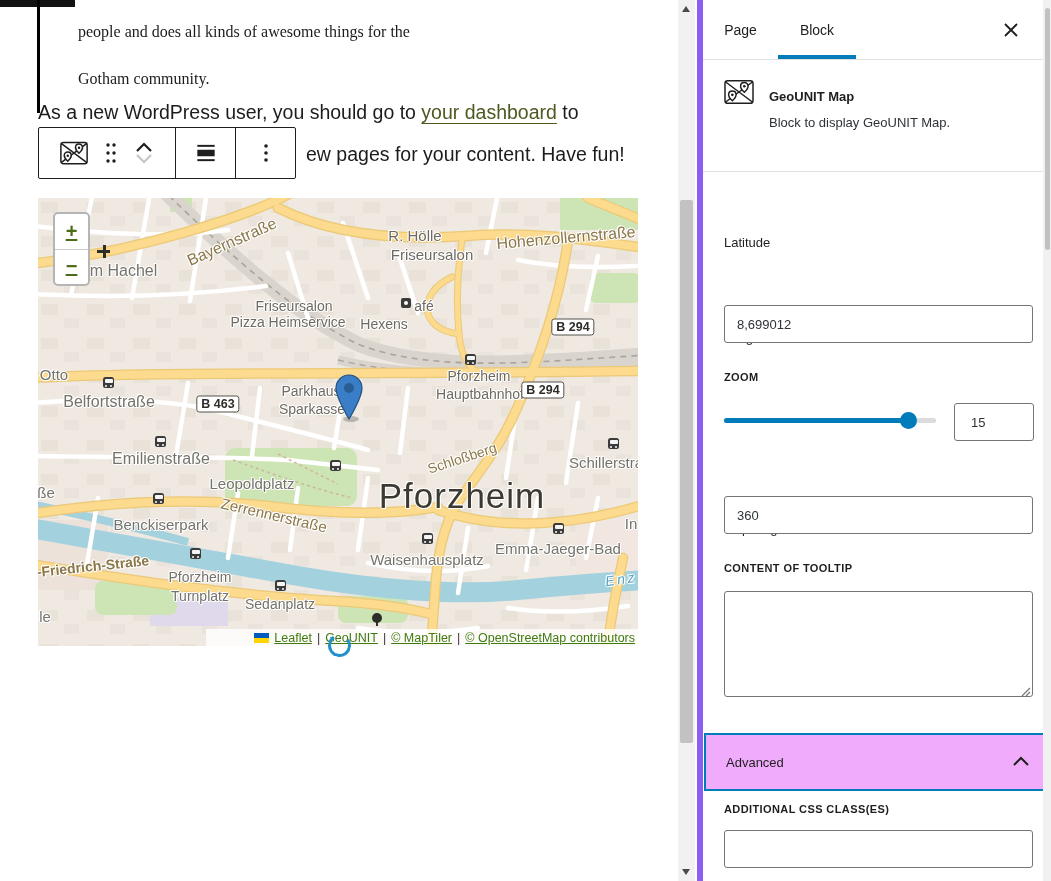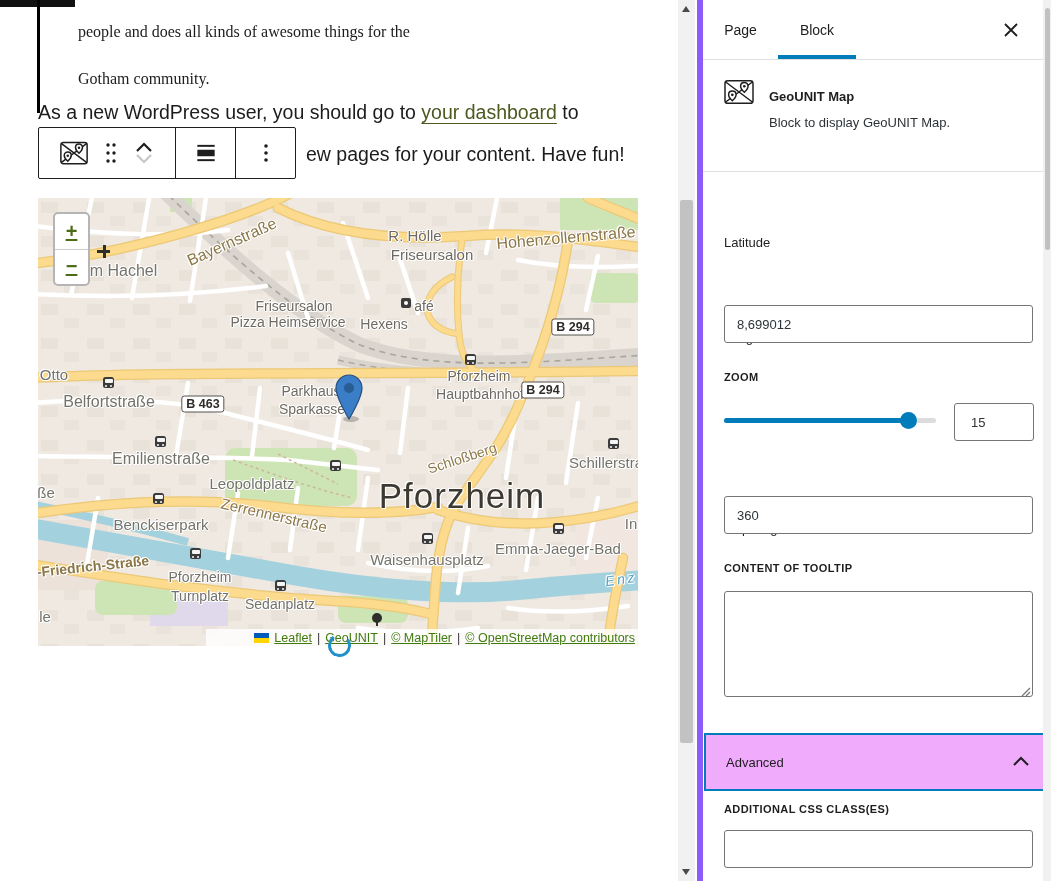--- a/index.html
+++ b/index.html
@@ -315,21 +315,21 @@
       <div class="ml" style="left:162px;top:379px;font-size:14px">Pforzheim</div>
       <div class="ml" style="left:162px;top:398px;font-size:14px">Turnplatz</div>
       <div class="ml" style="left:242px;top:406px;font-size:14px">Sedanplatz</div>
       <div class="ml" style="left:7px;top:418px">le</div>
       <div class="ml mw" style="left:583px;top:381px;font-size:14px;transform:translate(-50%,-50%) rotate(-8deg)">Enz</div>
       <div class="ml mr" style="left:528px;top:40px;font-size:16px;transform:translate(-50%,-50%) rotate(-5deg)">Hohenzollernstraße</div>
 
       
       <div class="shield" style="left:535px;top:129px">B 294</div>
       <div class="shield" style="left:505px;top:192px">B 294</div>
-      <div class="shield" style="left:165px;top:206px">B 463</div>
+      <div class="shield" style="left:180px;top:206px">B 463</div>
 
       
       <div class="marker">
         <svg width="30" height="48" viewBox="0 0 30 48">
           <ellipse cx="17" cy="45" rx="8" ry="3" fill="rgba(0,0,0,.22)"></ellipse>
           <path d="M15,1 C7.8,1 2,6.8 2,14 C2,24 15,45 15,45 C15,45 28,24 28,14 C28,6.8 22.2,1 15,1 Z" fill="#3a7ec8" stroke="#244f7e" stroke-width="1.2"></path>
           <circle cx="15" cy="14" r="5" fill="#2a5d94"></circle>
         </svg>
       </div>
 

